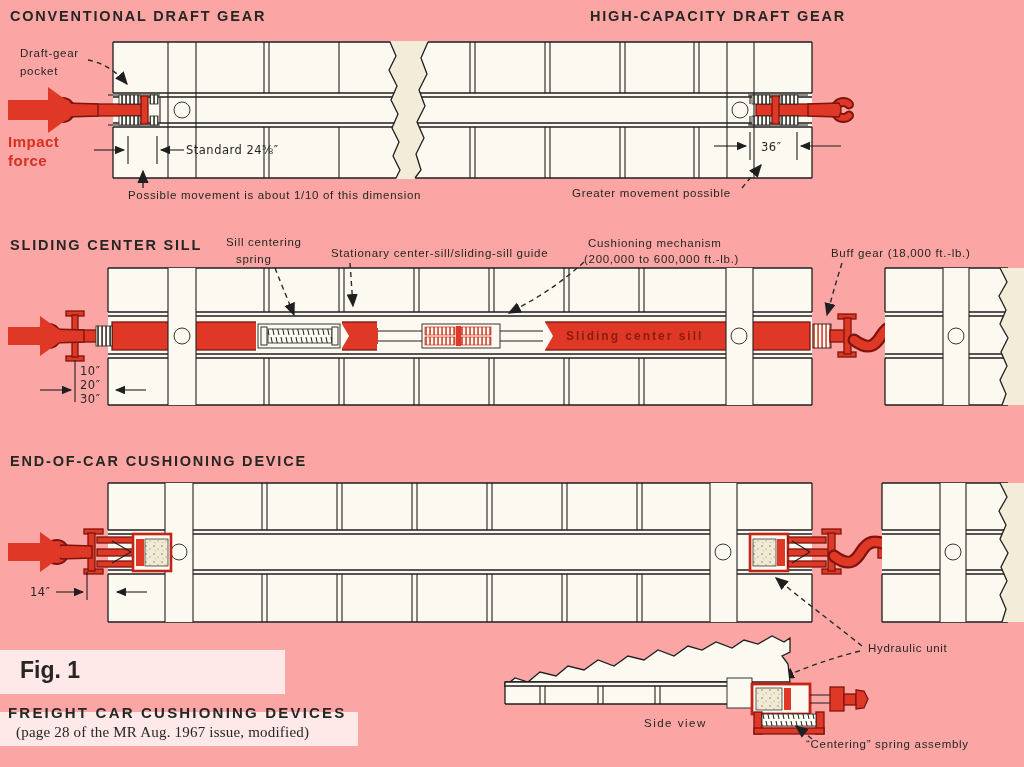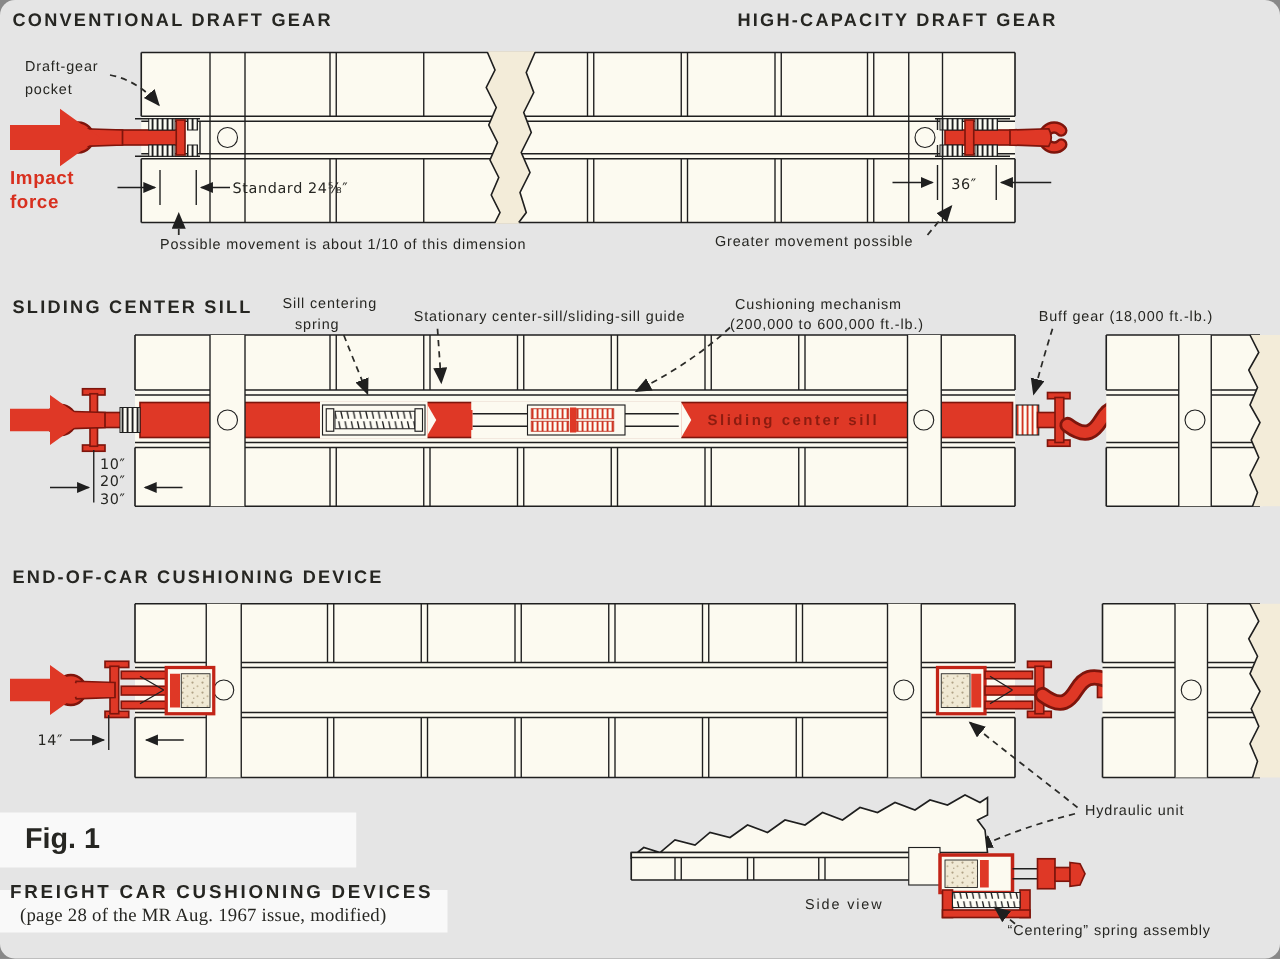--- a/index.html
+++ b/index.html
@@ -1,16 +1,16 @@
 <!DOCTYPE html>
 <html><head>
 <meta charset="utf-8">
 <style>
   html,body{margin:0;padding:0;background:#888;}
-  .stage{position:relative;width:1024px;height:767px;background:#e5e5e5;overflow:hidden;border-radius:12px;}
+  .stage{position:relative;width:1024px;height:767px;background:#fca5a5;overflow:hidden;}
   svg{display:block;}
   
   .k{stroke:#1f1f1f;stroke-width:1.3;fill:none;}
   .k1{stroke:#1f1f1f;stroke-width:1.1;fill:none;}
   .carfill{fill:#fcfaf0;stroke:none;}
   .bg{fill:#f3ecd9;stroke:none;}
   .redf{fill:#df3826;stroke:#7e150c;stroke-width:1.3;}
   .redp{fill:#df3826;stroke:none;}
   .whitebox{fill:#fcfaf0;stroke:#1f1f1f;stroke-width:0.9;}
   .ld{stroke:#2b2b28;stroke-width:1.4;stroke-dasharray:5 4;fill:none;marker-end:url(#ah);}

